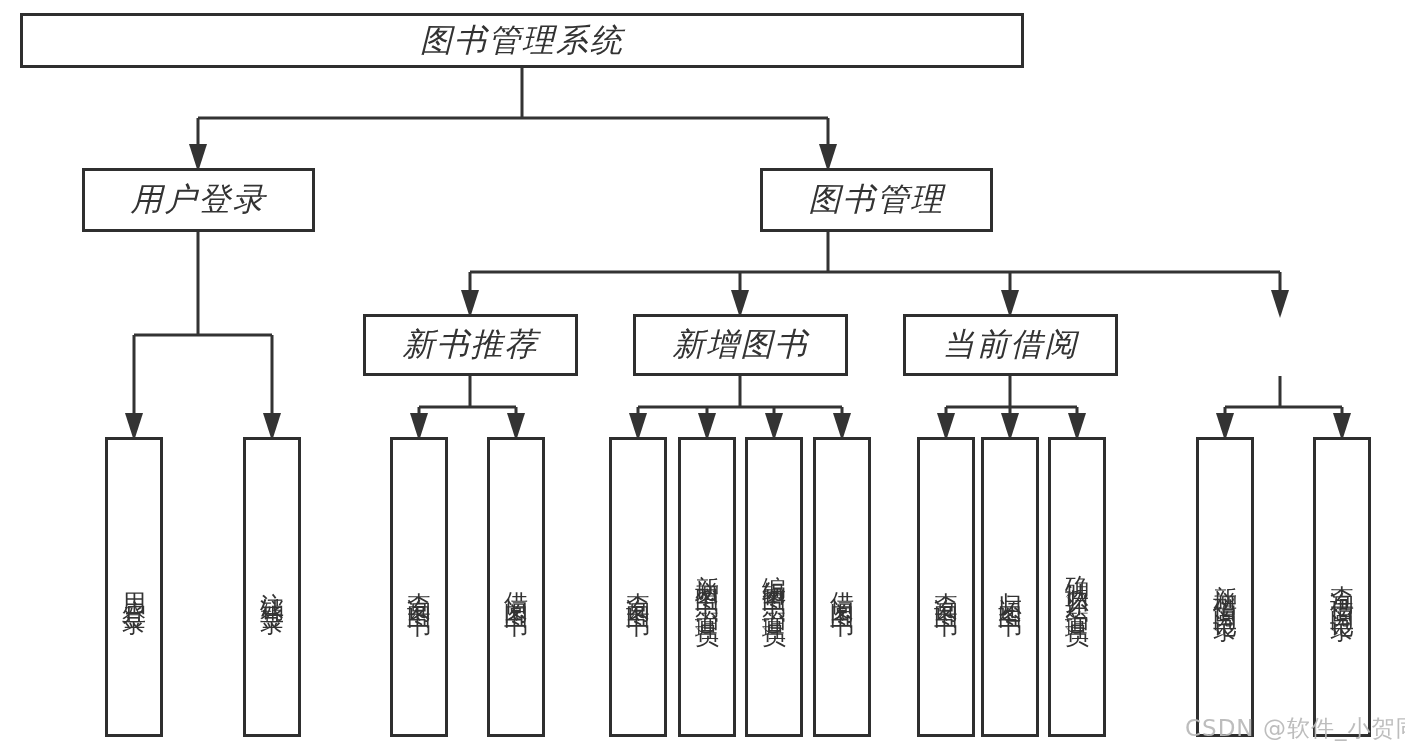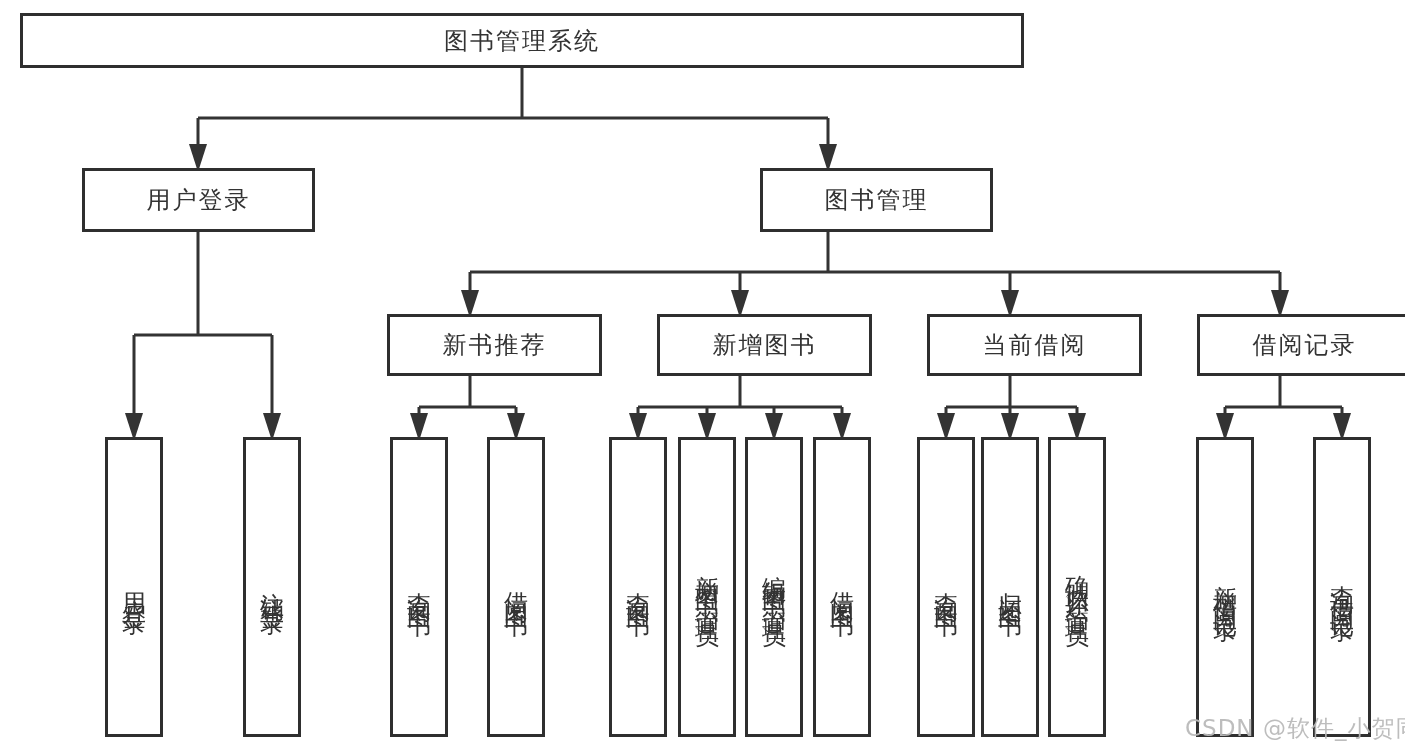--- a/index.html
+++ b/index.html
@@ -24,44 +24,45 @@
     position: absolute;
     background: #ffffff;
     border: 3px solid #2f2f2f;
     display: flex;
     align-items: center;
     justify-content: center;
     color: #333333;
   }
 
   .hlabel {
-    font-size: 24px;
+    font-size: 32px;
     letter-spacing: 2px;
     color: #333333;
     white-space: nowrap;
+    font-style: italic;
   }
 
   .vlabel {
     writing-mode: vertical-rl;
     text-orientation: mixed;
     font-size: 24px;
     line-height: 1;
     letter-spacing: 7px;
     color: #333333;
   }
 
   
   .n-root { left: 20px; top: 13px; width: 1004px; height: 55px; }
 
   
   .n-l2-0 { left: 82px;  top: 168px; width: 233px; height: 64px; }
   .n-l2-1 { left: 712px; top: 168px; width: 233px; height: 64px; margin-left: 48px; }
 
   
-  .n-l3 { top: 314px; width: 215px; height: 62px; margin-left: 24px; }
+  .n-l3 { top: 314px; width: 215px; height: 62px; }
   .n-l3-0 { left: 363px; }
   .n-l3-1 { left: 633px; }
   .n-l3-2 { left: 903px; }
   .n-l3-3 { left: 1173px; }
 
   
   .leaf { top: 437px; width: 58px; height: 300px; }
   .lf-0  { left: 105px; }
   .lf-1  { left: 243px; }
   .lf-2  { left: 390px; }
@@ -137,23 +138,20 @@
 
   <div class="node n-l3 n-l3-0">
     <span class="hlabel">新书推荐</span>
   </div>
   <div class="node n-l3 n-l3-1">
     <span class="hlabel">新增图书</span>
   </div>
   <div class="node n-l3 n-l3-2">
     <span class="hlabel">当前借阅</span>
   </div>
-  <div class="node n-l3 n-l3-3">
-    <span class="hlabel">借阅记录</span>
-  </div>
 
   <div class="node leaf lf-0">
     <span class="vlabel">用户登录</span>
   </div>
   <div class="node leaf lf-1">
     <span class="vlabel">注销登录</span>
   </div>
 
   <div class="node leaf lf-2">
     <span class="vlabel">查询图书</span>

